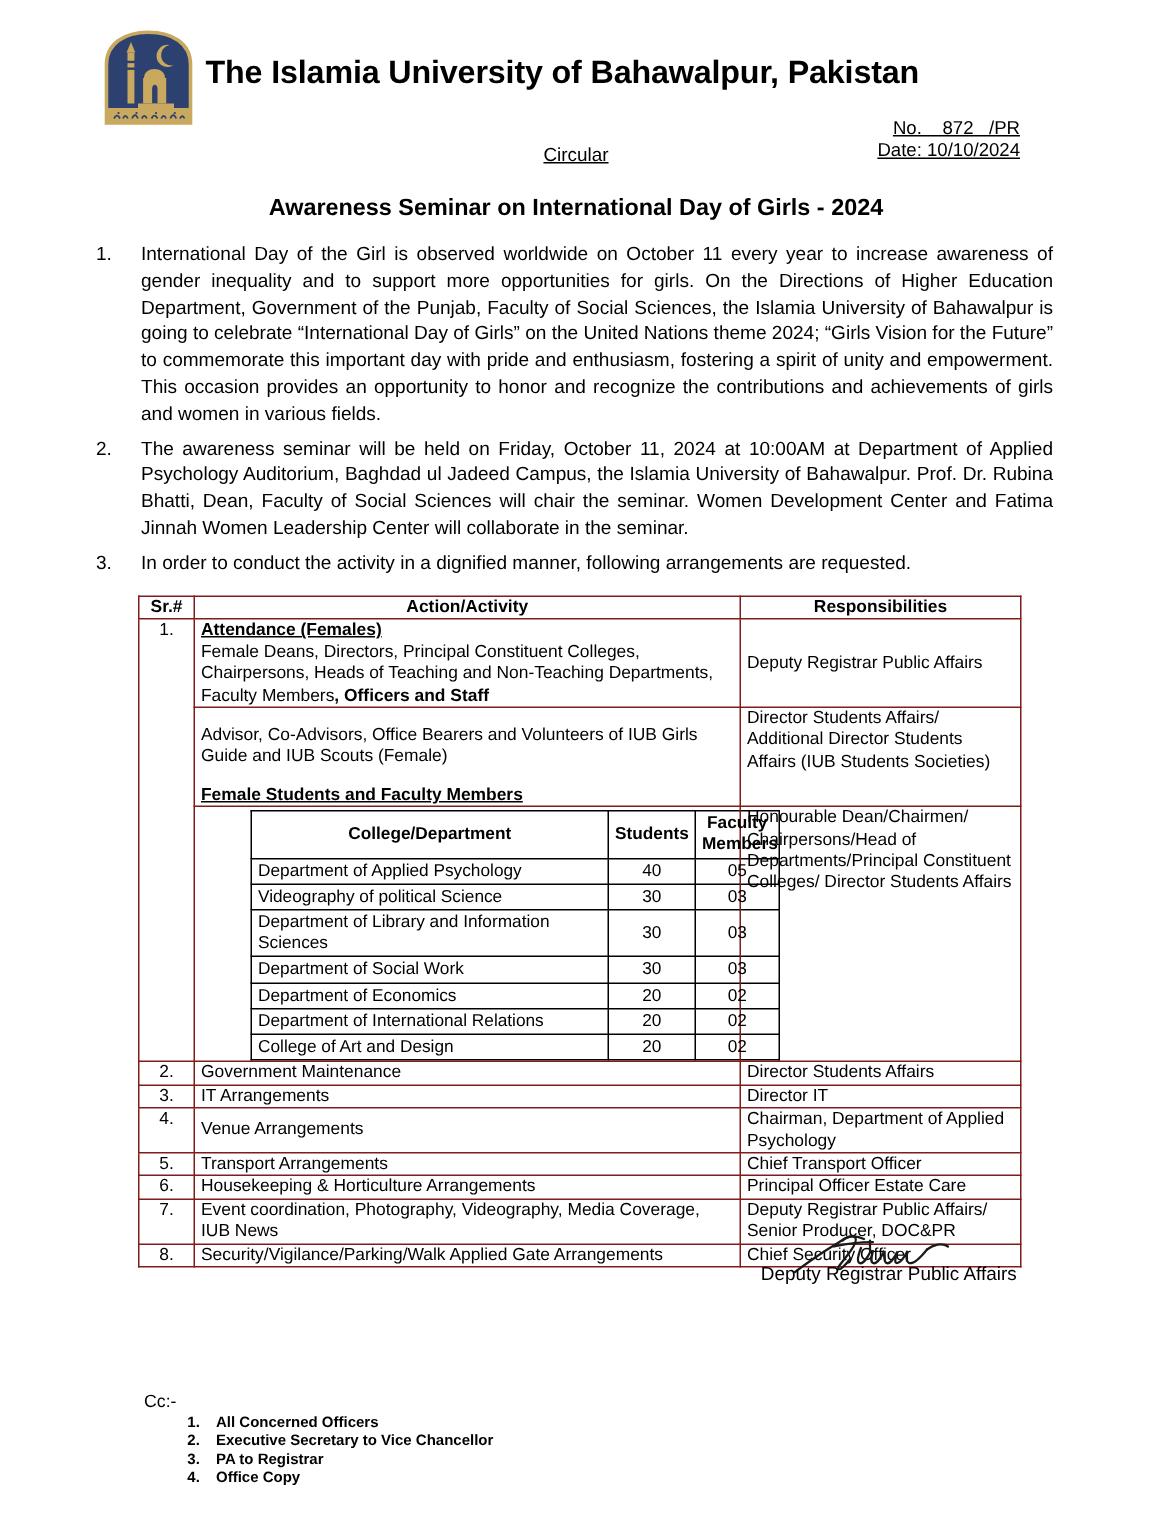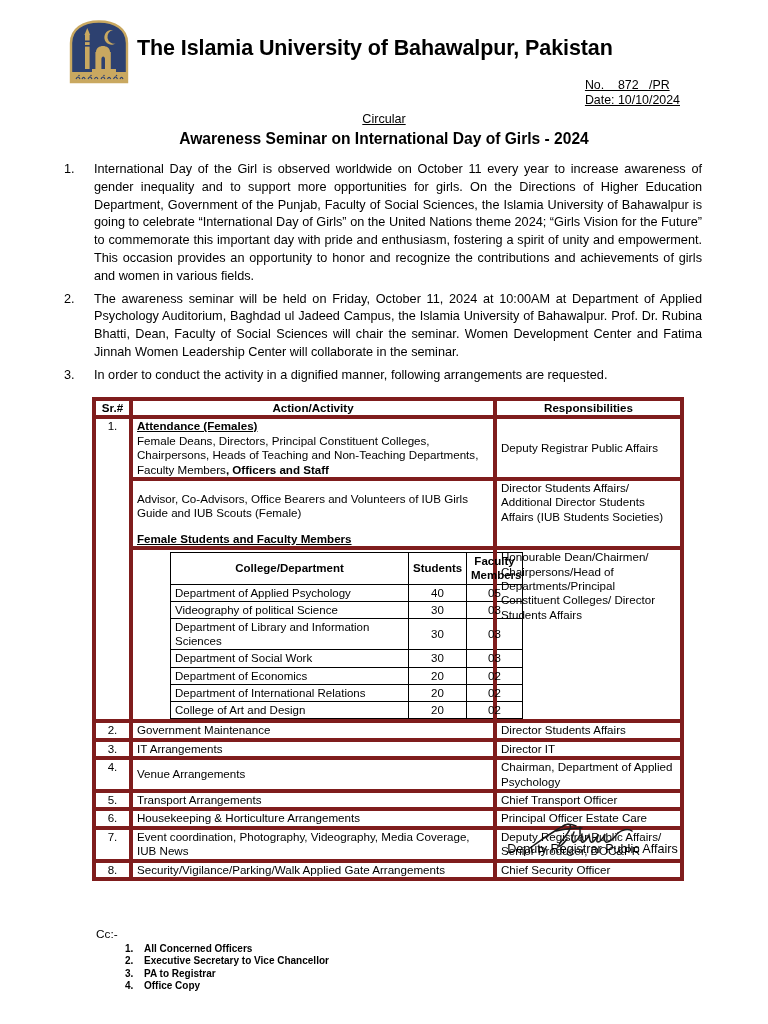--- a/index.html
+++ b/index.html
@@ -42,34 +42,34 @@
     left: 137px; top: 36px;
     font-size: 21.5px;
     font-weight: bold;
     letter-spacing: -0.1px;
     white-space: nowrap;
   }
 
   .refblock {
     position: absolute;
     right: 88px; top: 78px;
-    text-align: left;
+    text-align: right;
     font-size: 12.4px;
     line-height: 14.5px;
   }
   .refblock .line {
     text-decoration: underline;
     white-space: pre;
     display: inline-block;
   }
 
   
   .circular-word {
     position: absolute;
-    left: 0; top: 112px;
+    left: 0; top: 96px;
     width: 768px;
     text-align: center;
     font-size: 12.6px;
   }
   .circular-word span { text-decoration: underline; }
 
   .doc-title {
     position: absolute;
     left: 0; top: 130px;
     width: 768px;
@@ -107,21 +107,21 @@
     left: 92px; top: 397px;
     width: 588px;
   }
   table.main {
     border-collapse: collapse;
     width: 588px;
     table-layout: fixed;
   }
   table.main > tbody > tr > td,
   table.main > tbody > tr > th {
-    border: 4px solid #7f1d1d;
+    border: 1px solid #7f1d1d;
     vertical-align: top;
     font-size: 11.6px;
     line-height: 14.4px;
     padding: 0px 4px;
   }
   table.main th {
     text-align: center;
     font-weight: bold;
     font-size: 11.6px;
     padding: 1px 3px;

